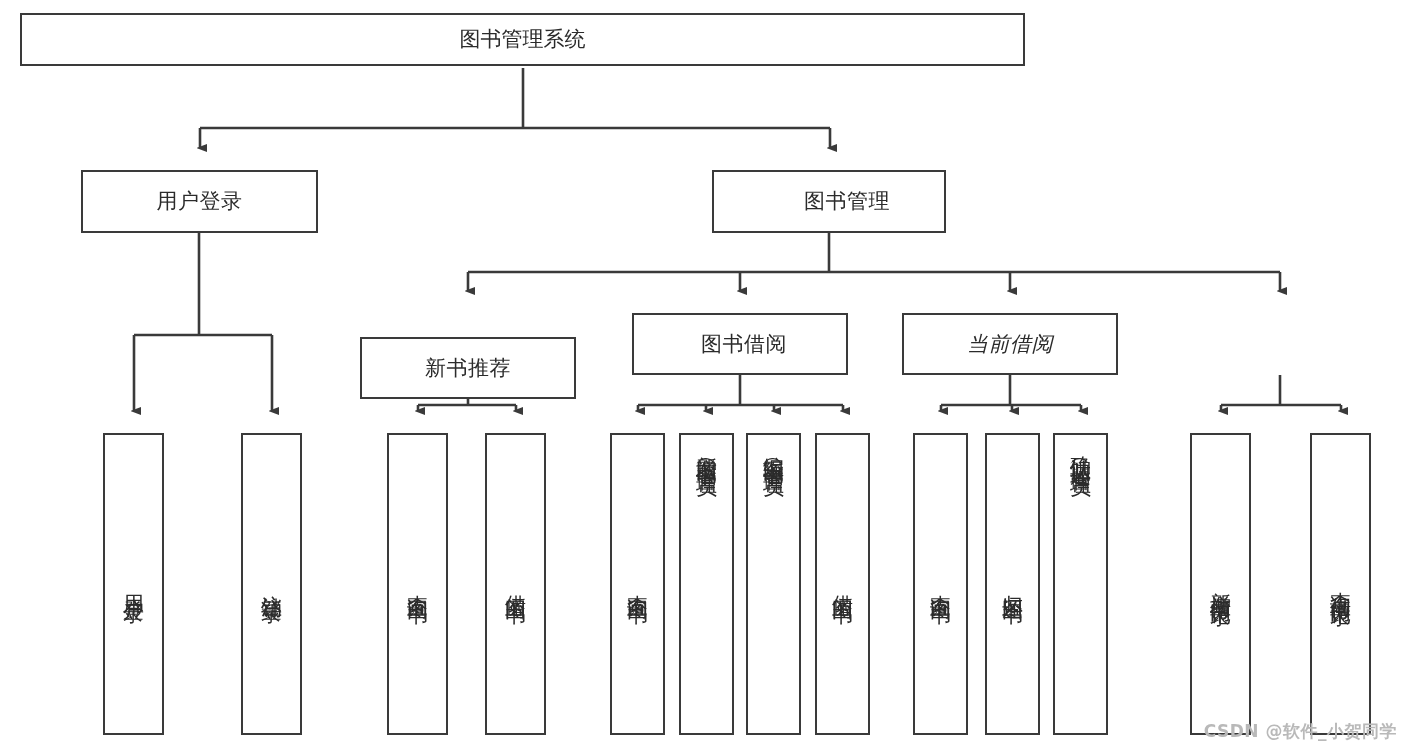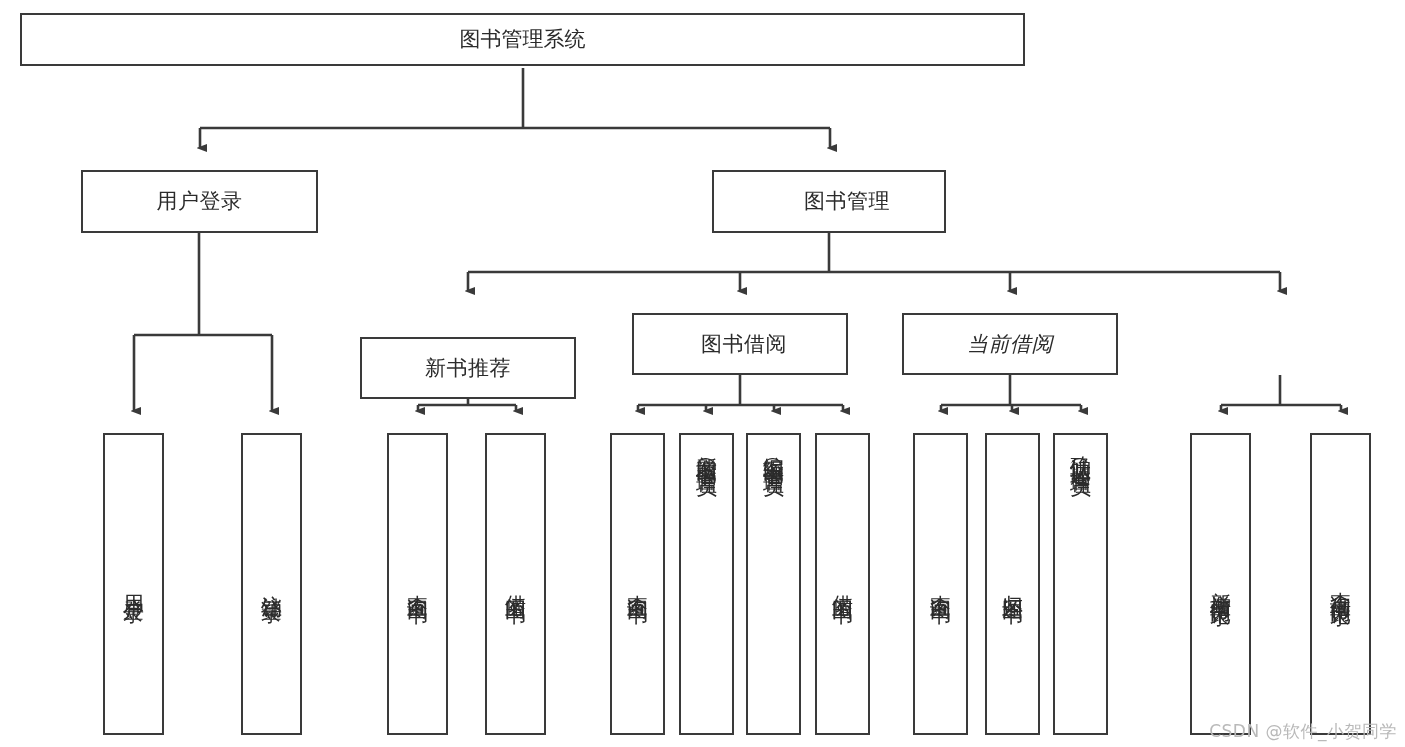--- a/index.html
+++ b/index.html
@@ -62,20 +62,21 @@
     pointer-events: none;
   }
   .watermark {
     position: absolute;
     right: 8px;
     bottom: 4px;
     font-size: 17px;
     color: #b9b9b9;
     letter-spacing: 0.5px;
     white-space: nowrap;
+    font-weight: bold;
   }
 </style>
 </head>
 <body>
 
 <div id="canvas">
 
   <svg id="wires" viewBox="0 0 1405 747" xmlns="http://www.w3.org/2000/svg">
     <defs>
       <marker id="arrow" markerWidth="10" markerHeight="10" refX="4" refY="7" orient="auto" markerUnits="userSpaceOnUse">

